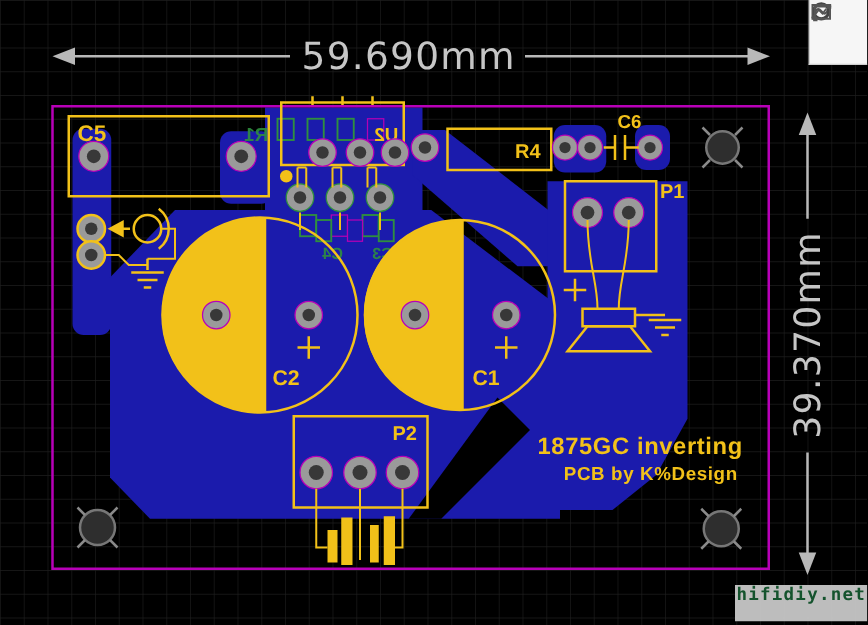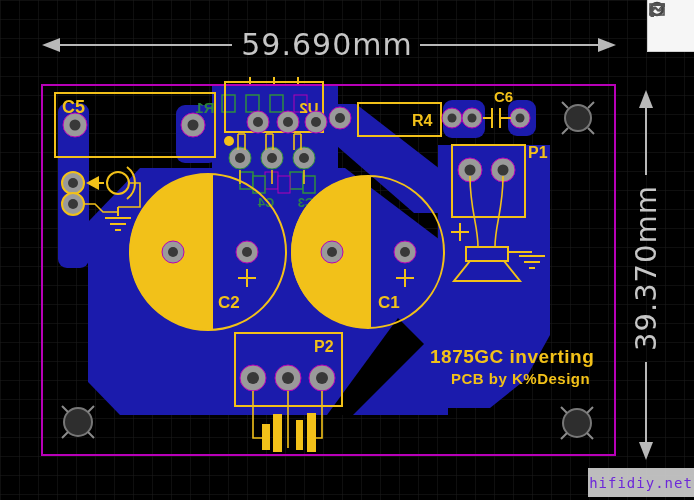--- a/index.html
+++ b/index.html
@@ -22,22 +22,22 @@
   .dim-arrow{fill:var(--dimension,#b8b8b8);stroke:none;}
   .dim-text{fill:#c6c6c6;font-family:"DejaVu Sans",sans-serif;font-weight:normal;letter-spacing:1px;}
   .mount{fill:#2e2e2e;stroke:#777;stroke-width:2;}
   .mount-tick{stroke:#8a8a8a;stroke-width:2;}
   .smdpad{fill:var(--copper,#1b1bac);}
   #toolbar{position:absolute;right:0;top:0;width:47px;height:52px;background:#f6f6f6;
            border:1px solid #d0d0d0;border-top:none;border-right:none;display:flex;flex-wrap:wrap;
            align-items:center;justify-content:center;gap:2px;padding:2px 0 0 2px;box-sizing:border-box;}
   .tool{width:20px;height:22px;display:flex;align-items:center;justify-content:center;cursor:pointer;}
   #watermark{position:absolute;left:588px;top:468px;width:106px;height:29px;
-             background:rgba(205,205,205,.92);display:flex;align-items:center;justify-content:center;
-             font-family:"DejaVu Sans Mono",monospace;font-weight:normal;font-size:14px;color:#6d28d9;
+             background:rgba(205,205,205,.92);display:flex;align-items:flex-start;justify-content:center;
+             font-family:"DejaVu Sans Mono",monospace;font-weight:bold;font-size:14px;color:#14532d;
              letter-spacing:1px;}
 </style>
 </head>
 <body>
 
 <div id="stage">
 
   <svg width="694" height="500" viewBox="0 0 694 500">
     <defs>
       <pattern id="gridp" width="19" height="19" patternUnits="userSpaceOnUse">

